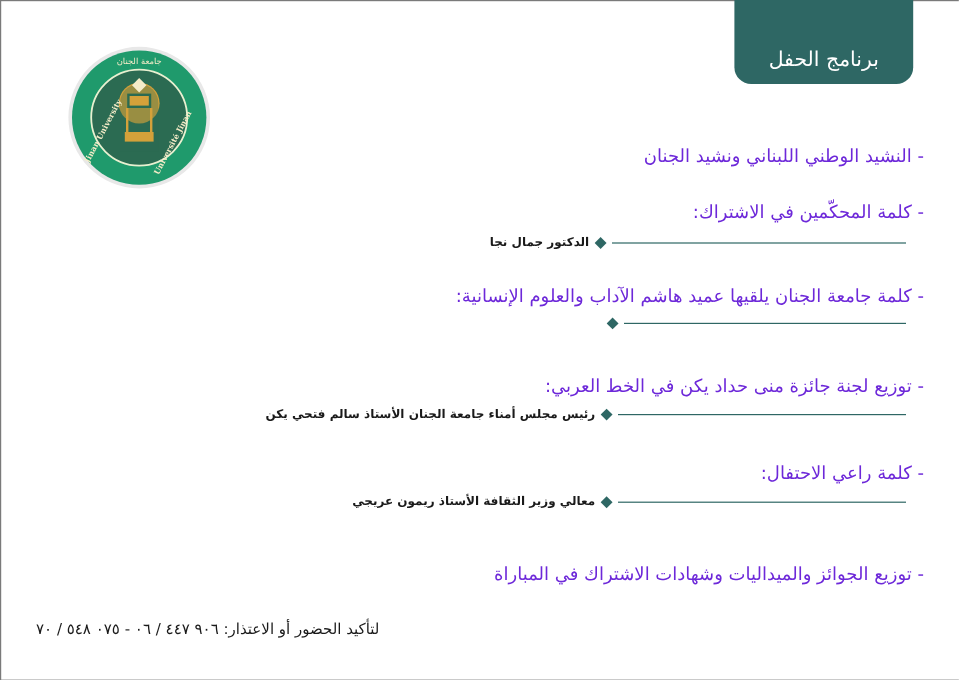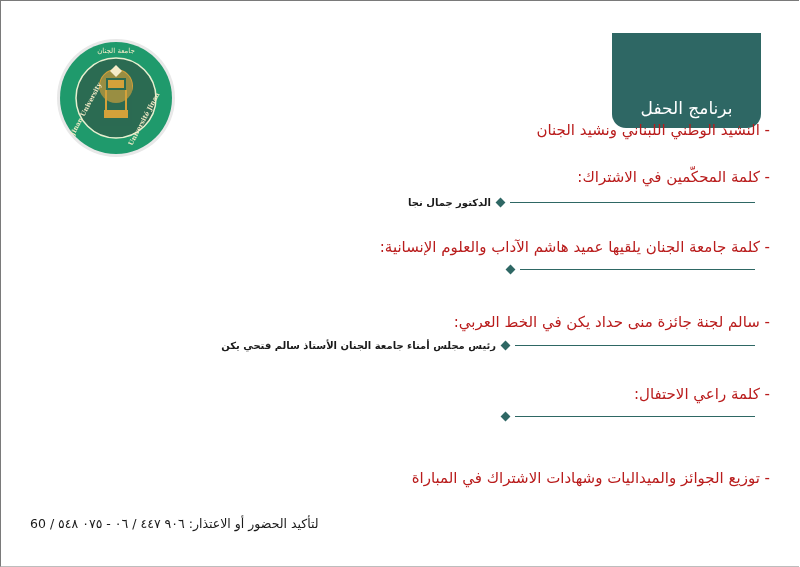--- a/index.html
+++ b/index.html
@@ -1,25 +1,25 @@
 <!DOCTYPE html>
 <html><head>
 <meta charset="utf-8">
 <style>
   html, body { margin:0; padding:0; background:#fff; }
   body { width:800px; height:567px; position:relative; overflow:hidden;
          font-family:"DejaVu Sans", sans-serif; }
   .frame { position:absolute; left:0; top:0; width:798px; height:565px;
            border-top:1px solid #7a7a7a; border-left:1px solid #7a7a7a; border-bottom:1px solid #bdbdbd; }
-  .header-box { position:absolute; left:612px; top:0; width:149px; height:95px;
+  .header-box { position:absolute; left:612px; top:0; width:149px; height:70px;
                 background:#2e6764; border-radius:0 0 14px 14px;
-                display:flex; align-items:flex-end; justify-content:center; padding-bottom:10px; box-sizing:border-box;margin-top:33px; }
+                display:flex; align-items:flex-end; justify-content:center; padding-bottom:10px; box-sizing:border-box; }
   .header-title { color:#fff; font-size:17px; direction:rtl; }
   .logo { position:absolute; left:56px; top:38px; width:120px; height:120px; }
-  .item { position:absolute; right:30px; direction:rtl; color:#b91c1c; font-size:15px; white-space:nowrap; }
+  .item { position:absolute; right:30px; direction:rtl; color:#6d28d9; font-size:15px; white-space:nowrap; }
   .speaker { position:absolute; direction:rtl; white-space:nowrap; display:flex; align-items:center; }
   .speaker .line { height:1px; background:#2e6764; }
   .speaker .dot { width:7px; height:7px; background:#2e6764; transform:rotate(45deg); margin:0 6px; flex:none; }
   .speaker .name { color:#1a1a1a; font-weight:bold; font-size:10px; }
   .footer { position:absolute; left:30px; top:516px; direction:rtl; font-size:12.5px; color:#1a1a1a; white-space:nowrap; }
 </style>
 </head>
 <body>
 
 <div class="frame"></div>
@@ -53,28 +53,29 @@
   <span class="dot"></span>
   <span class="name">الدكتور جمال نجا</span>
 </div>
 
 <div class="item" style="top:238px">- كلمة جامعة الجنان يلقيها عميد هاشم الآداب والعلوم الإنسانية:</div>
 <div class="speaker" style="right:45px; top:266px">
   <span class="line" style="width:235px"></span>
   <span class="dot"></span>
 </div>
 
-<div class="item" style="top:313px">- سالم لجنة جائزة منى حداد يكن في الخط العربي:</div>
+<div class="item" style="top:313px">- توزيع لجنة جائزة منى حداد يكن في الخط العربي:</div>
 <div class="speaker" style="right:45px; top:340px">
   <span class="line" style="width:240px"></span>
   <span class="dot"></span>
   <span class="name">رئيس مجلس أمناء جامعة الجنان الأستاذ سالم فتحي يكن</span>
 </div>
 
 <div class="item" style="top:385px">- كلمة راعي الاحتفال:</div>
 <div class="speaker" style="right:45px; top:413px">
   <span class="line" style="width:240px"></span>
   <span class="dot"></span>
+  <span class="name">معالي وزير الثقافة الأستاذ ريمون عريجي</span>
 </div>
 
 <div class="item" style="top:469px">- توزيع الجوائز والميداليات وشهادات الاشتراك في المباراة</div>
 
-<div class="footer">لتأكيد الحضور أو الاعتذار: ٩٠٦ ٤٤٧ / ٠٦ - ٠٧٥ ٥٤٨ / 60</div>
+<div class="footer">لتأكيد الحضور أو الاعتذار: ٩٠٦ ٤٤٧ / ٠٦ - ٠٧٥ ٥٤٨ / ٧٠</div>
 
 </body></html>

